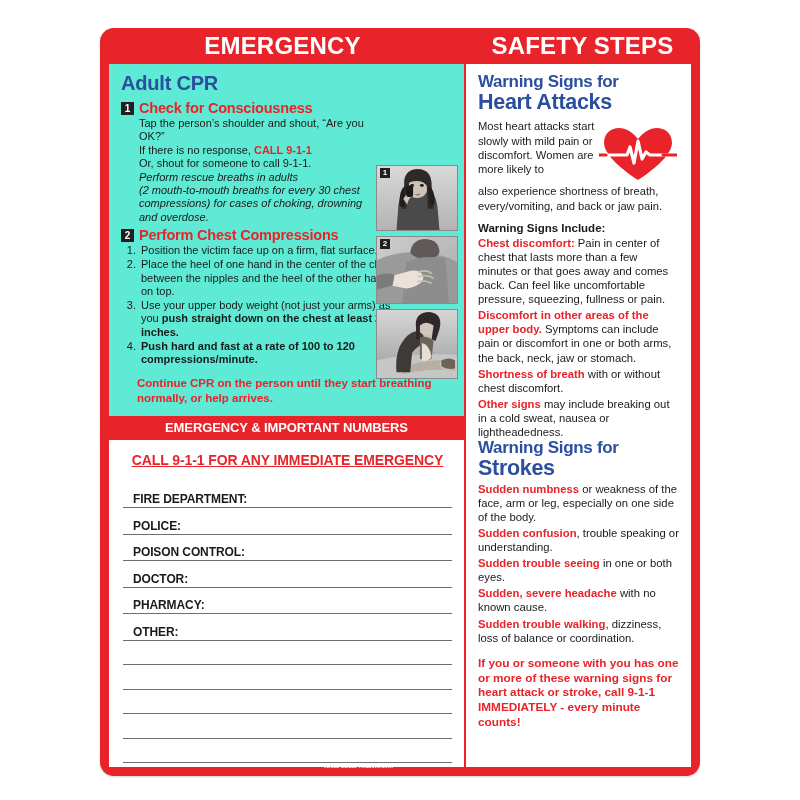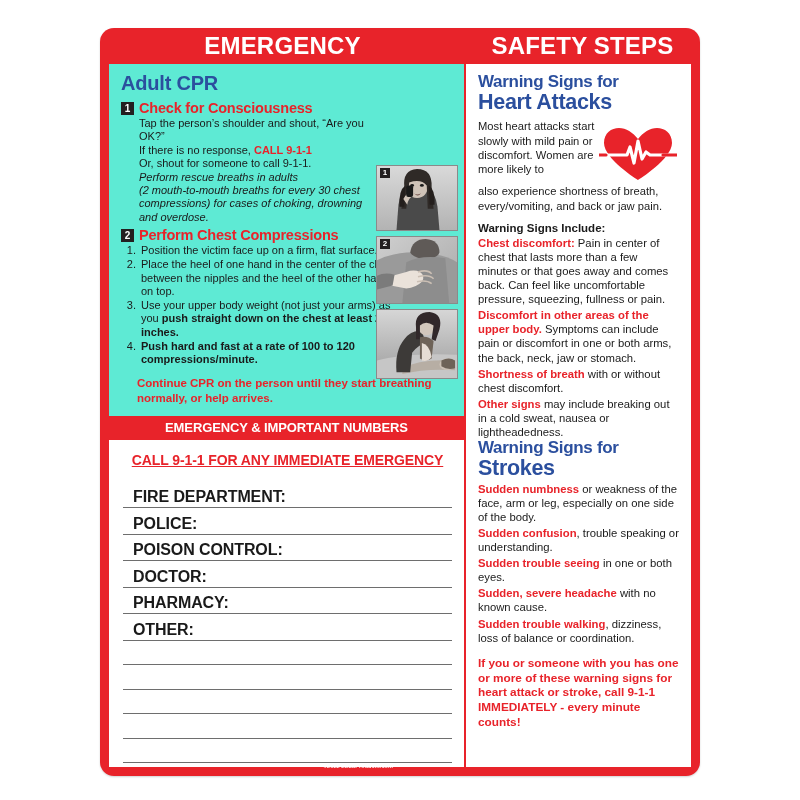--- a/index.html
+++ b/index.html
@@ -121,21 +121,21 @@
   }
   .call911{
     text-align:center;color:#e8232a;font-weight:bold;font-size:14px;
     text-decoration:underline;margin:2px 0 14px 0;letter-spacing:-.1px;
   }
   .num-row{
     position:relative;height:25.5px;border-bottom:1.4px solid #6e6e6e;
   }
   .num-row .lab{
     position:absolute;left:10px;bottom:1px;
-    font-size:16px;font-weight:bold;color:#1a1a1a;letter-spacing:-.1px;
+    font-size:12px;font-weight:bold;color:#1a1a1a;letter-spacing:-.1px;
     background:#fff;padding-right:4px;
   }
   .blank-row{height:23.5px;border-bottom:1.4px solid #6e6e6e;}
 
   
   h2.sec-title{
     margin:0;color:#2b4f9e;font-weight:bold;letter-spacing:-.3px;
   }
   h2.sec-title .l1{display:block;font-size:17px;line-height:1.05;}
   h2.sec-title .l2{display:block;font-size:21.5px;line-height:1.05;}

